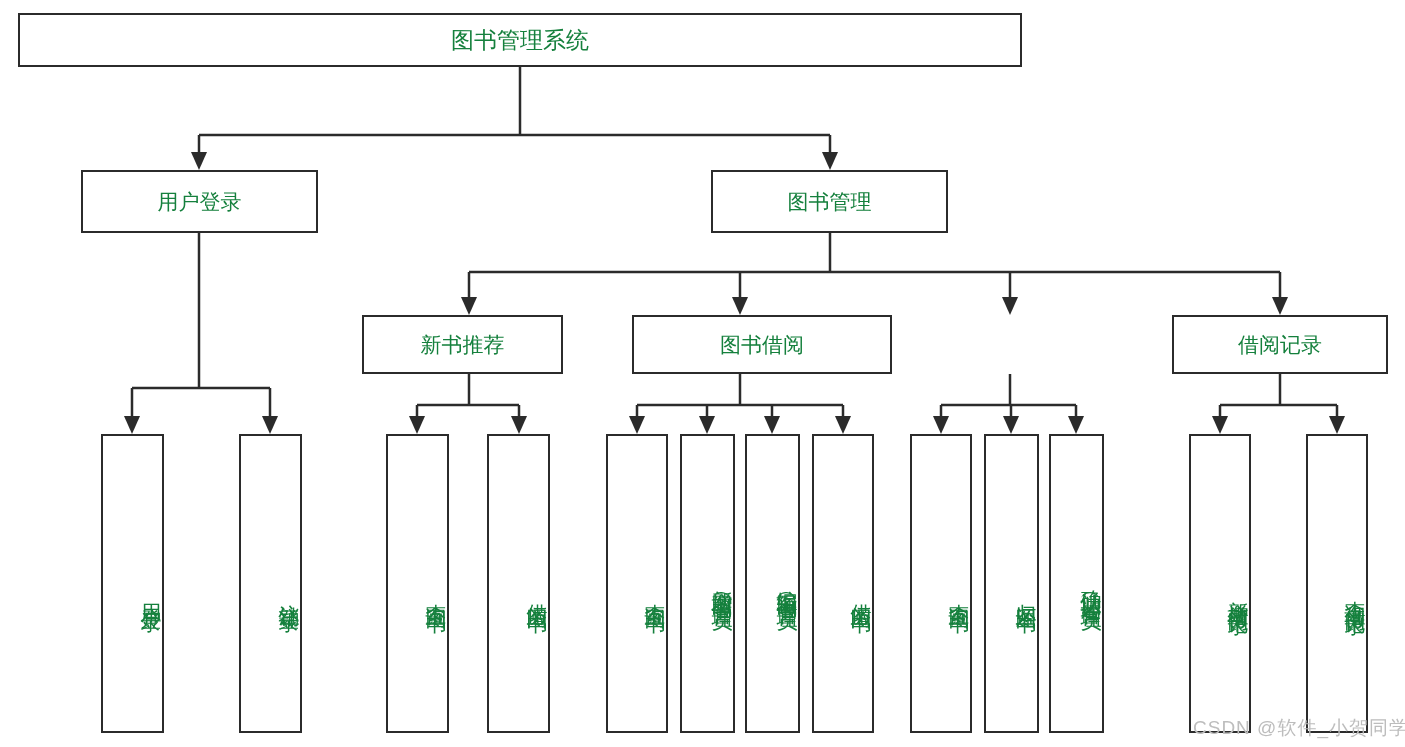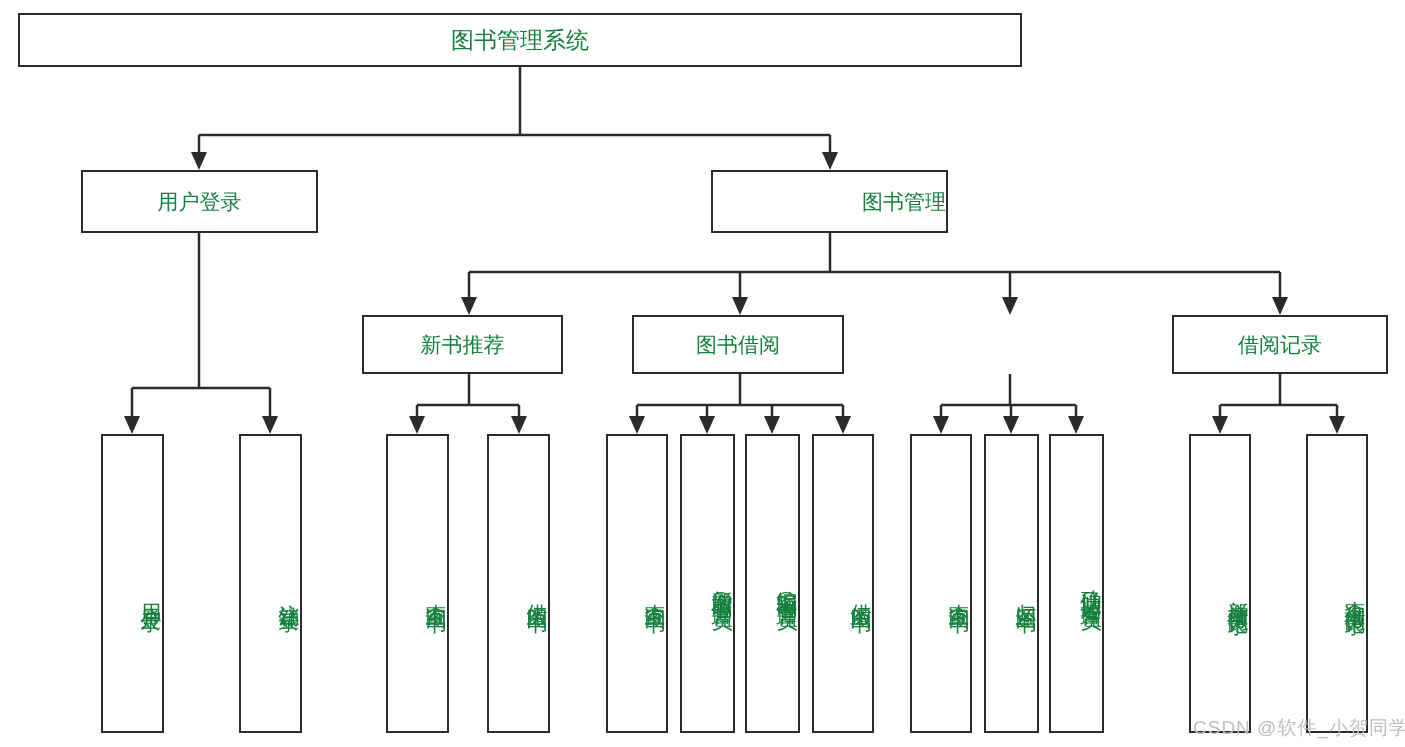--- a/index.html
+++ b/index.html
@@ -143,28 +143,28 @@
     <polygon points="1329,416 1345,416 1337,434"></polygon>
   </svg>
 
   <div class="node root" style="left:18px; top:13px; width:1004px; height:54px;">
     <span class="label">图书管理系统</span>
   </div>
 
   <div class="node l2" style="left:81px; top:170px; width:237px; height:63px;">
     <span class="label">用户登录</span>
   </div>
-  <div class="node l2" style="left:711px; top:170px; width:237px; height:63px;justify-content:flex-end;">
+  <div class="node l2" style="left:711px; top:170px; width:237px; height:63px;">
     <span class="label">图书管理</span>
   </div>
 
   <div class="node l3" style="left:362px; top:315px; width:201px; height:59px;">
     <span class="label">新书推荐</span>
   </div>
-  <div class="node l3" style="left:632px; top:315px; width:212px; height:59px;">
+  <div class="node l3" style="left:632px; top:315px; width:260px; height:59px;">
     <span class="label">图书借阅</span>
   </div>
   <div class="node l3" style="left:1172px; top:315px; width:216px; height:59px;text-align:center;">
     <span class="label">借阅记录</span>
   </div>
 
   <div class="node leaf" style="left:101px; top:434px; width:63px; height:299px;">
     <span class="label">用户登录</span>
   </div>
   <div class="node leaf" style="left:239px; top:434px; width:63px; height:299px;">

